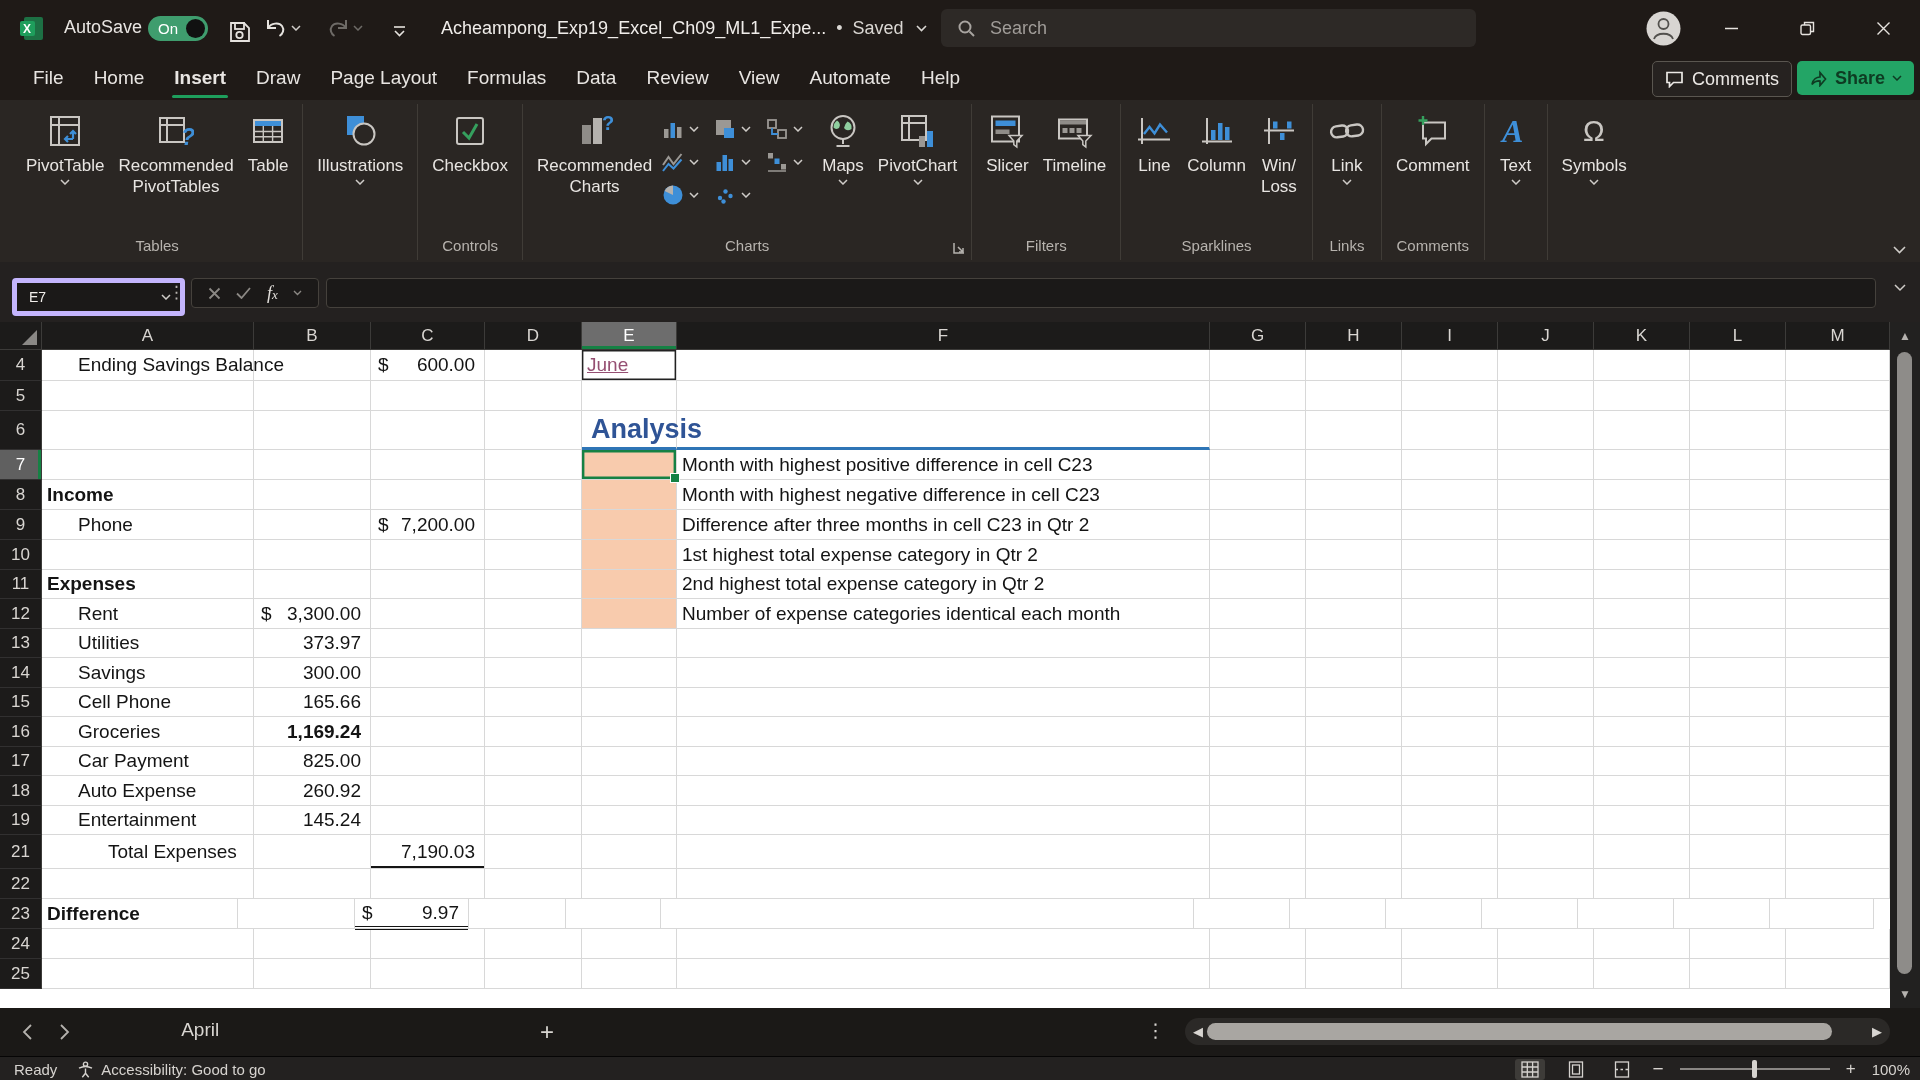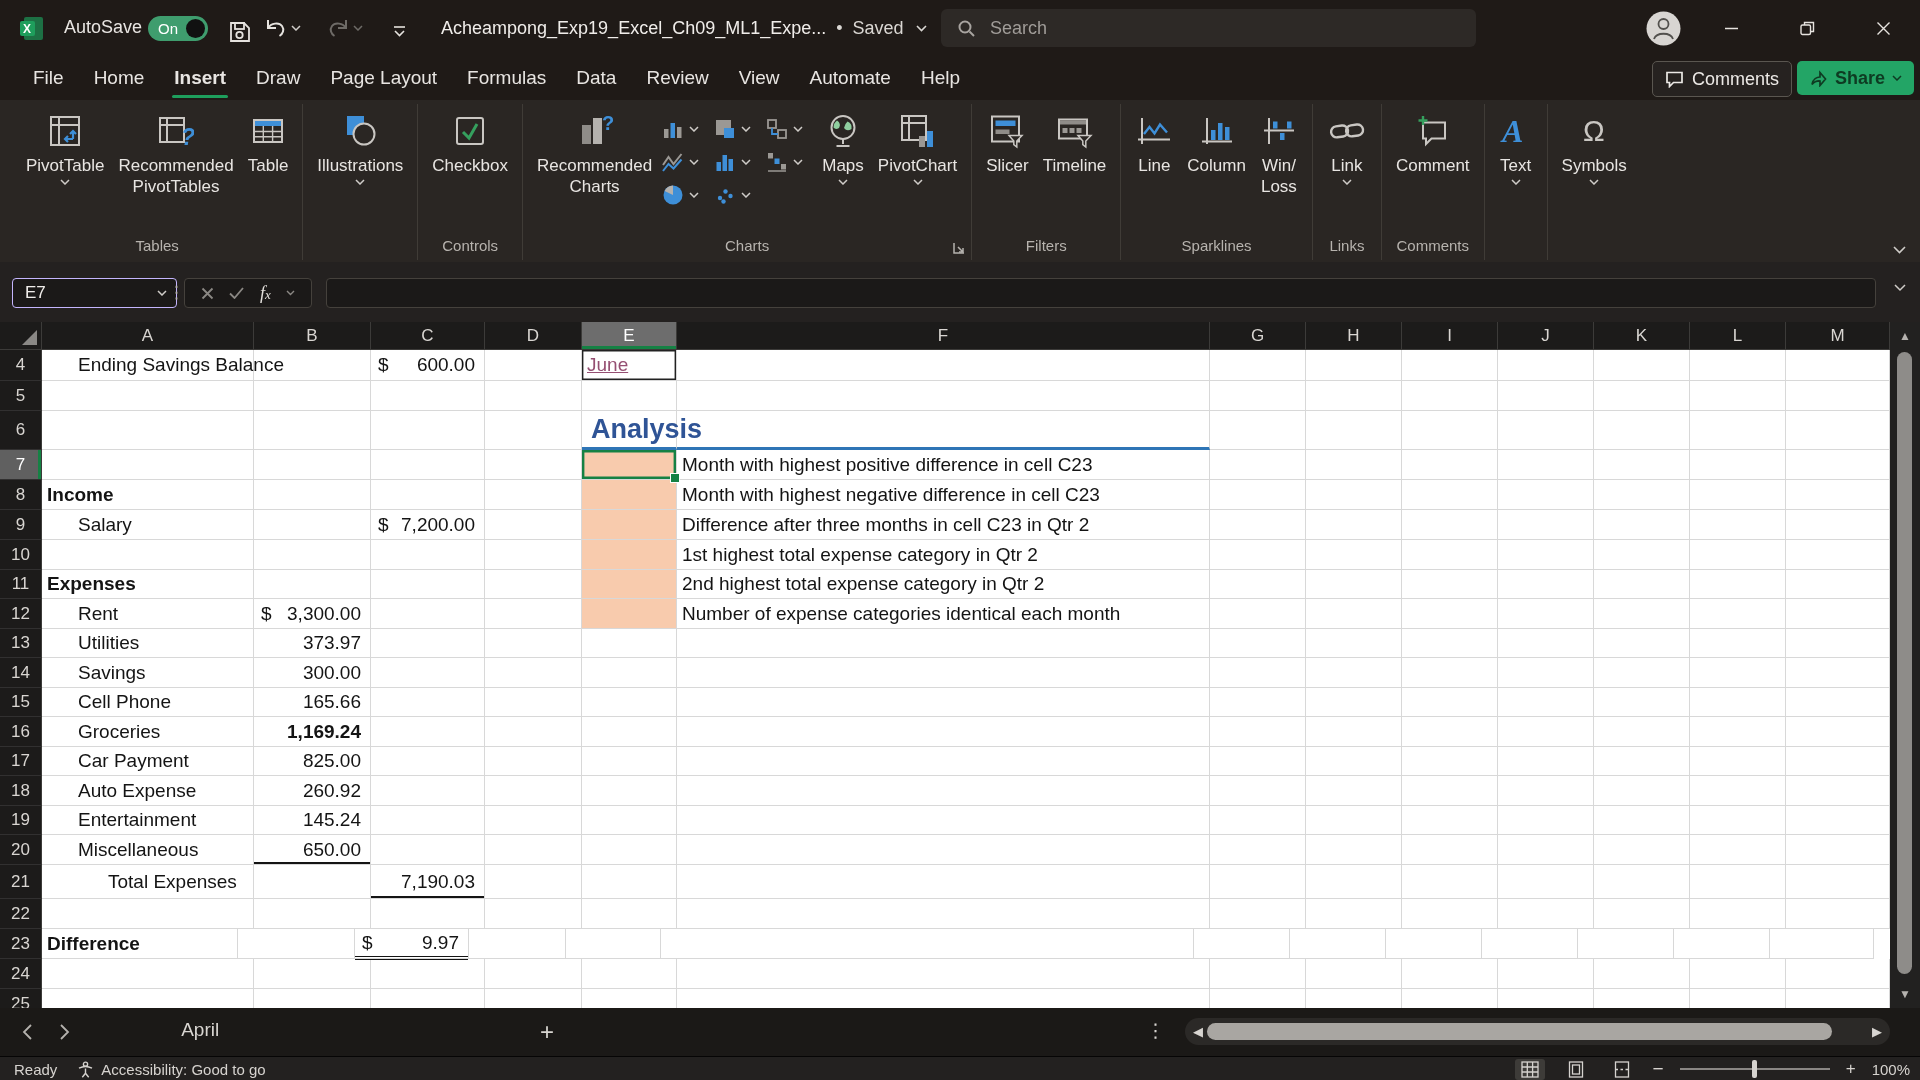--- a/index.html
+++ b/index.html
@@ -39,23 +39,23 @@
   .rbtn .ric{height:42px;display:flex;align-items:center;justify-content:center;}
   .rbtn .rlabel{line-height:21px;white-space:pre-line;margin-top:3px;}
   .rbtn .rchev{margin-top:3px;}
   .rlabel-row{height:26px;line-height:24px;text-align:center;font-size:15px;color:#b7b3ae;}
   .launcher{position:absolute;right:5px;bottom:5px;}
   .cgrid{display:grid;grid-template-columns:repeat(3,52px);grid-template-rows:repeat(3,33px);padding-top:8px;}
   .cbtn{display:flex;align-items:center;gap:4px;padding:2px;border-radius:3px;cursor:default;}
   .ribbon-collapse{position:absolute;right:14px;bottom:8px;}
   
   .fbar{position:absolute;top:262px;left:0;right:0;height:60px;background:#242120;}
-  .namebox{position:absolute;left:12px;top:16px;width:142px;height:28px;background:#1b1918;border:1px solid #c4b5fd;border-radius:4px;display:flex;align-items:center;justify-content:space-between;padding:0 9px 0 12px;font-size:17px;color:#f0edea;}
+  .namebox{position:absolute;left:12px;top:16px;width:142px;height:28px;background:#1b1918;border:5px solid #c4b5fd;border-radius:4px;display:flex;align-items:center;justify-content:space-between;padding:0 9px 0 12px;font-size:14px;color:#f0edea;}
   .fbar .kebab{position:absolute;left:168px;top:20px;color:#b7b3ae;font-size:17px;}
-  .fxgroup{position:absolute;left:184px;top:16px;width:126px;height:28px;background:#1b1918;border:1px solid #45413c;border-radius:4px;display:flex;align-items:center;justify-content:space-evenly;}
+  .fxgroup{position:absolute;left:191px;top:16px;width:126px;height:28px;background:#1b1918;border:1px solid #45413c;border-radius:4px;display:flex;align-items:center;justify-content:space-evenly;}
   .ffield{position:absolute;left:326px;top:16px;right:44px;height:28px;background:#1b1918;border:1px solid #45413c;border-radius:4px;display:flex;align-items:center;}
   .ffield input{flex:1;background:transparent;border:none;outline:none;color:#eee;font-size:16px;font-family:"Liberation Sans",sans-serif;padding:0 10px;}
   .fbar-expand{position:absolute;right:14px;top:22px;}
   
   .sheet{position:absolute;top:322px;left:0;right:0;height:686px;display:flex;background:#fff;overflow:hidden;}
   .grid-area{width:1890px;overflow:hidden;}
   .ghdr{display:flex;height:28px;background:#1c1b1a;}
   .corner{width:42px;position:relative;border-right:1px solid #3c3b39;border-bottom:1px solid #3c3b39;box-sizing:border-box;background:#1c1b1a;}
   .corner::after{content:"";position:absolute;right:4px;bottom:4px;border-left:15px solid transparent;border-bottom:15px solid #8a8885;}
   .colhdr{box-sizing:border-box;border-right:1px solid #3c3b39;border-bottom:1px solid #3c3b39;color:#d9d6d2;font-size:17px;text-align:center;line-height:27px;position:relative;}
@@ -767,21 +767,21 @@
           <div class="cell" style="width: 96px;"></div>
           <div class="cell" style="width: 96px;"></div>
           <div class="cell" style="width: 96px;"></div>
           <div class="cell" style="width: 96px;"></div>
           <div class="cell" style="width: 96px;"></div>
           <div class="cell" style="width: 104px;"></div>
         </div>
         <div class="grow" style="height: 30px;">
           <div class="rowhdr">9</div>
           <div class="cell" style="width: 212px;">
-            <div class="inner indent1">Salary</div>
+            <div class="inner indent1">Phone</div>
           </div>
           <div class="cell" style="width: 117px;"></div>
           <div class="cell" style="width: 114px;">
             <div class="inner acct">
               <span>$</span>
               <span>7,200.00</span>
             </div>
           </div>
           <div class="cell" style="width: 97px;"></div>
           <div class="cell orange" style="width: 95px;">
@@ -987,40 +987,20 @@
           <div class="cell" style="width: 96px;"></div>
           <div class="cell" style="width: 104px;"></div>
         </div>
         <div class="grow" style="height: 29px;">
           <div class="rowhdr">19</div>
           <div class="cell" style="width: 212px;">
             <div class="inner indent1">Entertainment</div>
           </div>
           <div class="cell" style="width: 117px;">
             <div class="inner num">145.24</div>
-          </div>
-          <div class="cell" style="width: 114px;"></div>
-          <div class="cell" style="width: 97px;"></div>
-          <div class="cell" style="width: 95px;"></div>
-          <div class="cell" style="width: 533px;"></div>
-          <div class="cell" style="width: 96px;"></div>
-          <div class="cell" style="width: 96px;"></div>
-          <div class="cell" style="width: 96px;"></div>
-          <div class="cell" style="width: 96px;"></div>
-          <div class="cell" style="width: 96px;"></div>
-          <div class="cell" style="width: 96px;"></div>
-          <div class="cell" style="width: 104px;"></div>
-        </div>
-        <div class="grow" style="height: 30px;">
-          <div class="rowhdr">20</div>
-          <div class="cell" style="width: 212px;">
-            <div class="inner indent1">Miscellaneous</div>
-          </div>
-          <div class="cell" style="width: 117px;">
-            <div class="inner num uline">650.00</div>
           </div>
           <div class="cell" style="width: 114px;"></div>
           <div class="cell" style="width: 97px;"></div>
           <div class="cell" style="width: 95px;"></div>
           <div class="cell" style="width: 533px;"></div>
           <div class="cell" style="width: 96px;"></div>
           <div class="cell" style="width: 96px;"></div>
           <div class="cell" style="width: 96px;"></div>
           <div class="cell" style="width: 96px;"></div>
           <div class="cell" style="width: 96px;"></div>

